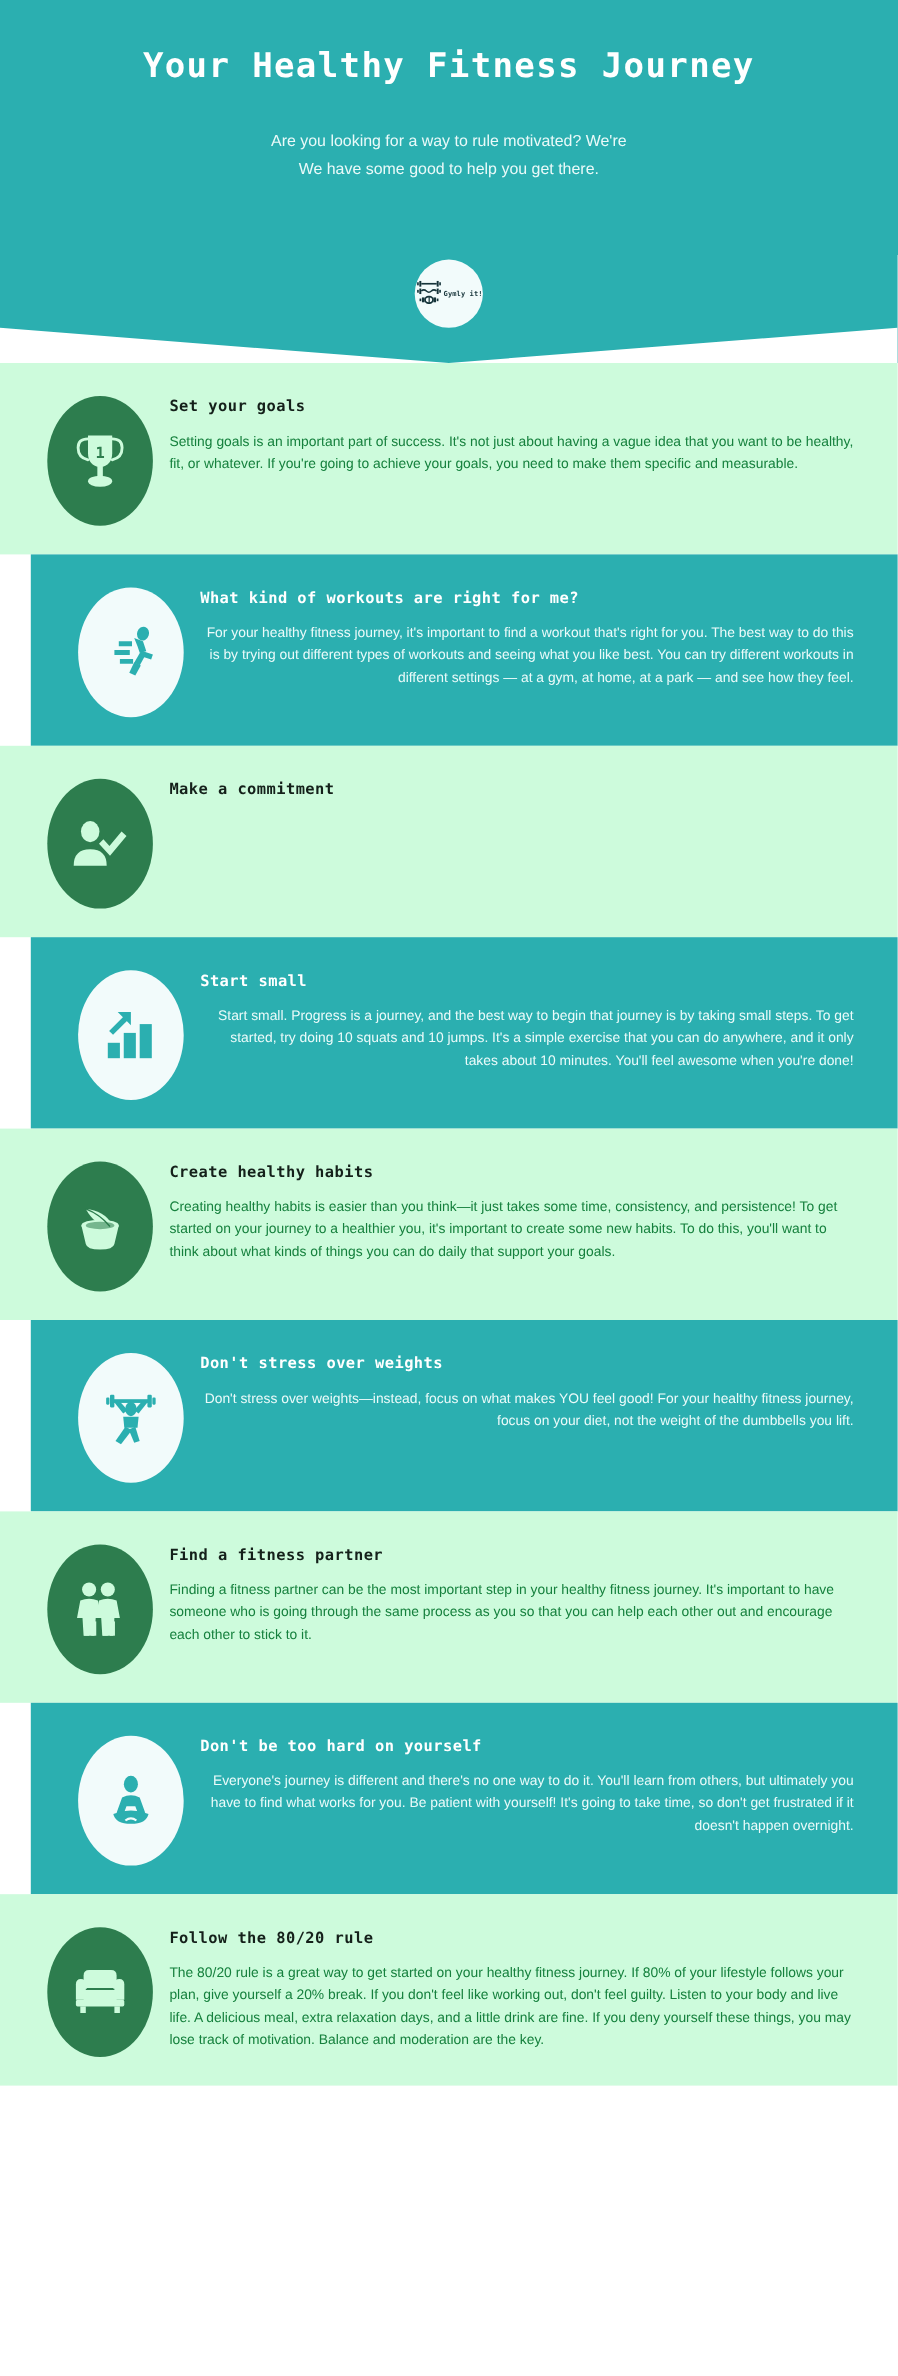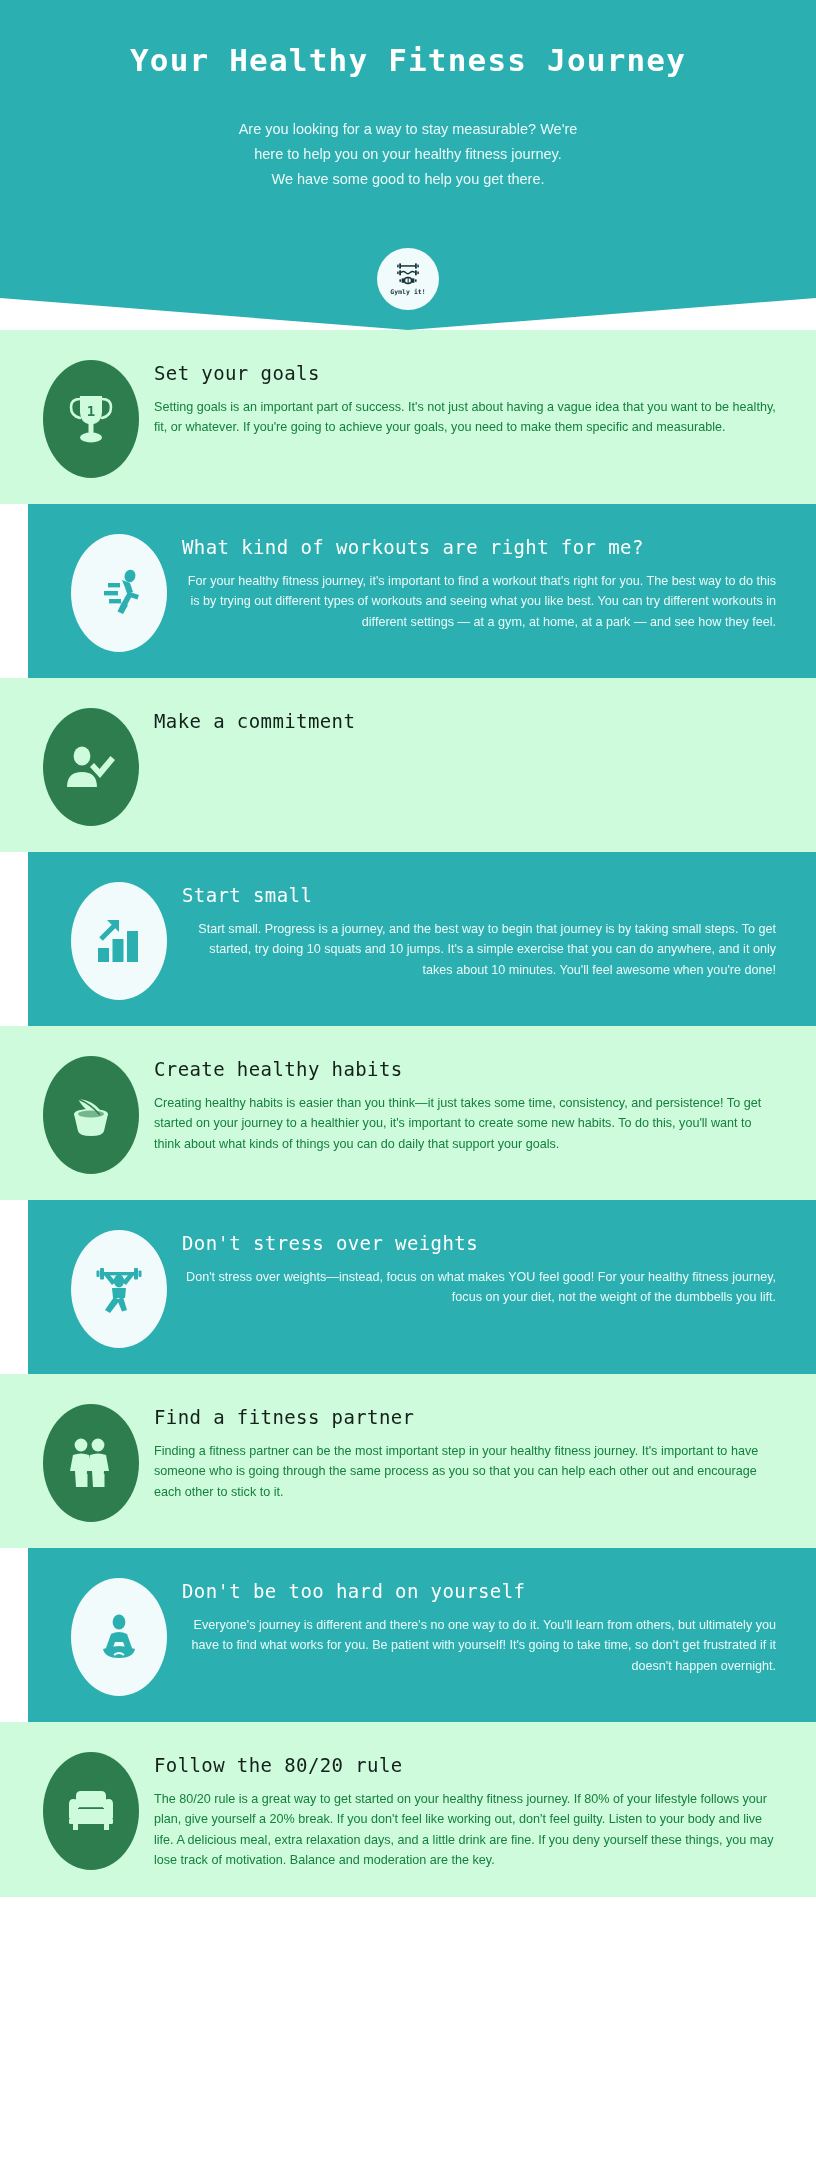--- a/index.html
+++ b/index.html
@@ -42,27 +42,27 @@
   .chevron{
     position:absolute;
     left:0; bottom:0;
     width:816px; height:72px;
     pointer-events:none;
   }
 
   
   .badge{
     position:absolute;
-    left:50%; top:248px;
+    left:50%; top:236px;
     transform:translateX(-50%);
     width:62px; height:62px;
     border-radius:50%;
     background:#F2FBFB;
     display:flex;
-    flex-direction:column;
+    flex-direction:row;
     align-items:center;
     justify-content:center;
     z-index:5;
   }
   .badge-icon{ line-height:0; margin-bottom:2px; }
   .badge-label{
     font-size:6.4px;
     color:#16343a;
     font-weight:700;
     letter-spacing:.1px;
@@ -91,22 +91,22 @@
     border-radius:50%;
     display:flex;
     align-items:center;
     justify-content:center;
   }
   .tip.light .disc{ background:#2D7D4E; }
   .tip.teal  .disc{ background:#F2FBFB; }
 
   .tip-body{ flex:1 1 auto; padding-top:6px; padding-right:6px; }
   .tip-title{
-    font-size:19px;
-    font-weight:400;
+    font-size:14px;
+    font-weight:700;
     letter-spacing:.4px;
     margin-bottom:13px;
     font-family:"DejaVu Sans Mono", monospace;
   }
   .tip.light .tip-title{ color:#14201a; }
   .tip.teal  .tip-title{ color:#ffffff; }
   .tip-text{
     font-size:12.6px;
     line-height:1.62;
   }
@@ -117,22 +117,21 @@
 </style>
 </head>
 <body>
 
 <div class="page">
 
   <div class="header">
     <div class="header-inner">
       <div class="hero-title">Your Healthy Fitness Journey</div>
       <div class="hero-sub">
-        <span>Are you looking for a way to stay measurable? We're</span>
-        <span>here to help you on your healthy fitness journey.</span>
+        <span>Are you looking for a way to rule motivated? We're</span>
         <span>We have some good to help you get there.</span>
       </div>
     </div>
 
     <svg class="chevron" viewBox="0 0 816 72" preserveAspectRatio="none">
       <polygon points="0,40 408,72 816,40 816,72 0,72" fill="#ffffff"></polygon>
     </svg>
   </div>
 
   <div class="badge">

